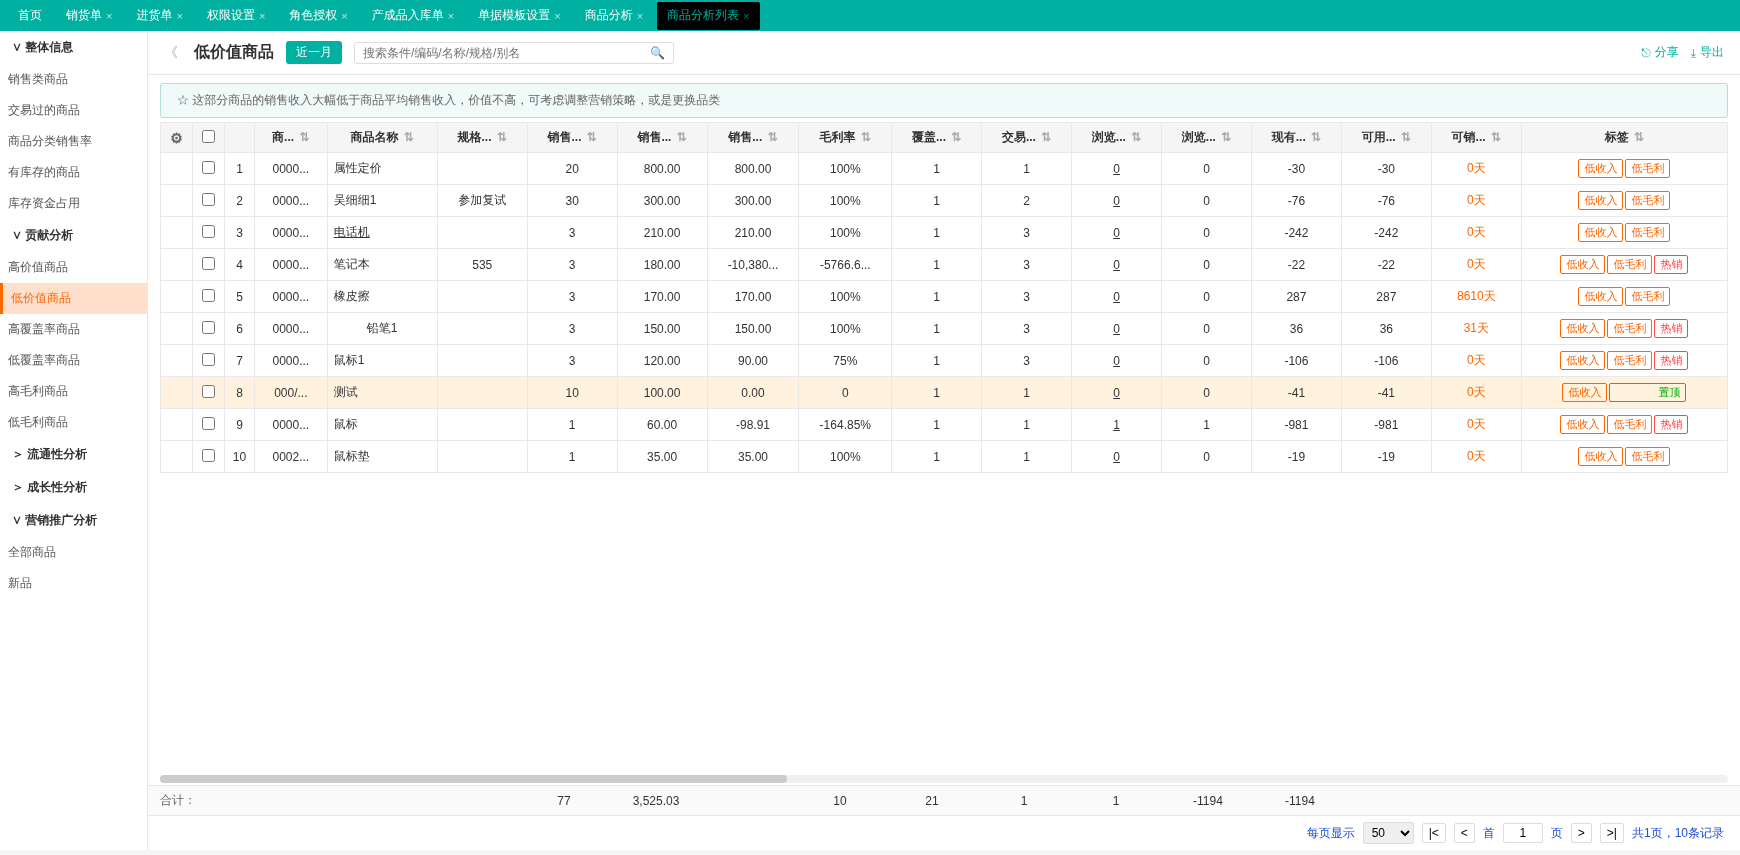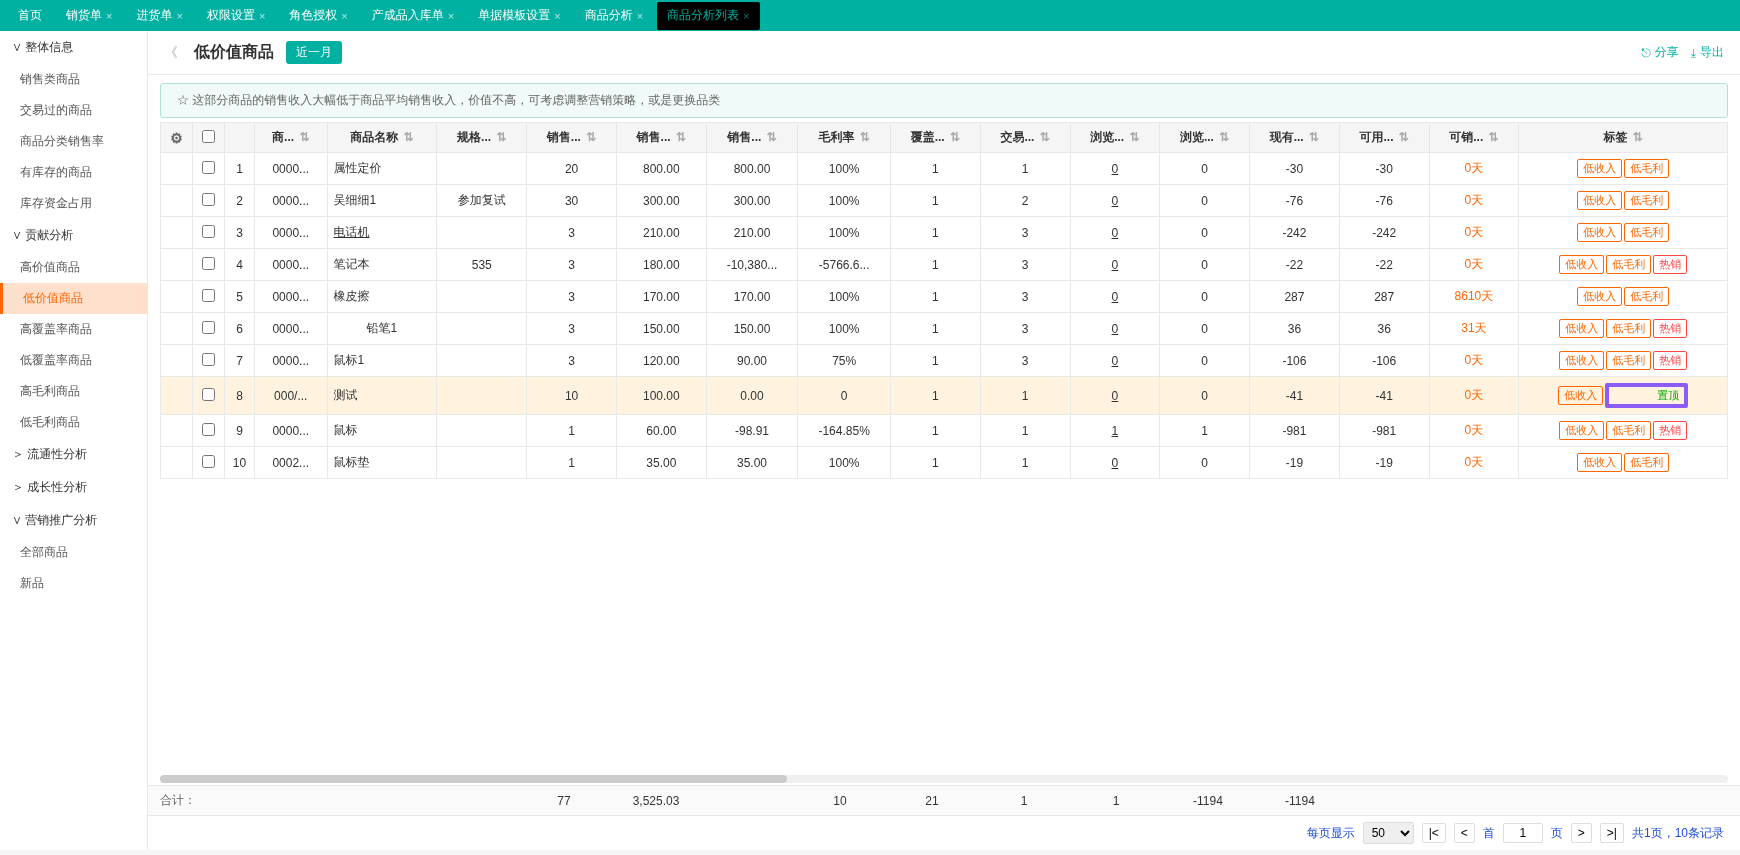--- a/index.html
+++ b/index.html
@@ -39,28 +39,28 @@
     .sidebar {
       width: 148px;
       background: #fff;
       border-right: 1px solid #e8e8e8;
       overflow-y: auto;
       flex-shrink: 0;
     }
     .sidebar-group-header {
       padding: 8px 12px;
       color: #333;
-      font-weight: normal;
+      font-weight: bold;
       display: flex;
       align-items: center;
       gap: 4px;
       cursor: pointer;
     }
     .sidebar-item {
-      padding: 7px 20px;
+      padding: 7px 8px;
       color: #555;
       cursor: pointer;
       white-space: nowrap;
     }
     .sidebar-item.active { background: #ffe0cc; color: #ff6600; border-left: 3px solid #ff6600; }
 
     
     .content {
       flex: 1;
       display: flex;
@@ -167,21 +167,21 @@
 
     .tag {
       display: inline-block;
       padding: 1px 5px;
       border-radius: 2px;
       font-size: 11px;
       margin: 1px;
     }
     .tag-orange { color: #ff6600; border: 1px solid #ff6600; }
     .tag-red { color: #ff4444; border: 1px solid #ff4444; }
-    .tag-green { color: #00aa00; border: 4px solid #8b5cf6; padding-left: 48px; }
+    .tag-green { color: #00aa00; border: 1px solid #8b5cf6; padding-left: 48px; }
 
     .link-underline { text-decoration: underline; color: #333; cursor: pointer; }
 
     
     .table-footer {
       border-top: 1px solid #e8e8e8;
       padding: 6px 12px;
       display: flex;
       align-items: center;
       background: #fafafa;
@@ -325,20 +325,24 @@
     <div class="sidebar-item">全部商品</div>
     <div class="sidebar-item">新品</div>
   </div>
 
   <div class="content">
 
     <div class="content-header">
       <span class="collapse-btn">《</span>
       <span class="page-title">低价值商品</span>
       <button class="filter-btn">近一月</button>
+      <div class="search-box">
+        <input type="text" placeholder="搜索条件/编码/名称/规格/别名" style="">
+        <span style="color:#00b0a0; cursor:pointer;">🔍</span>
+      </div>
       <div class="header-actions">
         <div class="action-btn">
           <span>⎋</span>
           <span>分享</span>
         </div>
         <div class="action-btn">
           <span>⤓</span>
           <span>导出</span>
         </div>
       </div>

